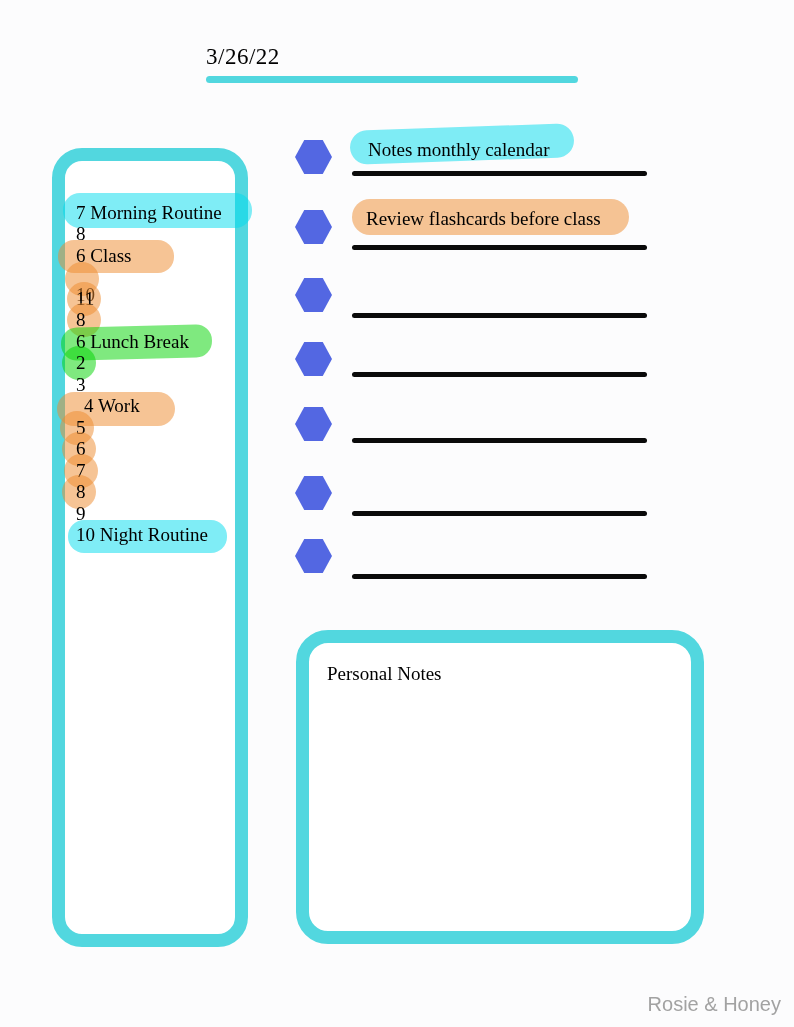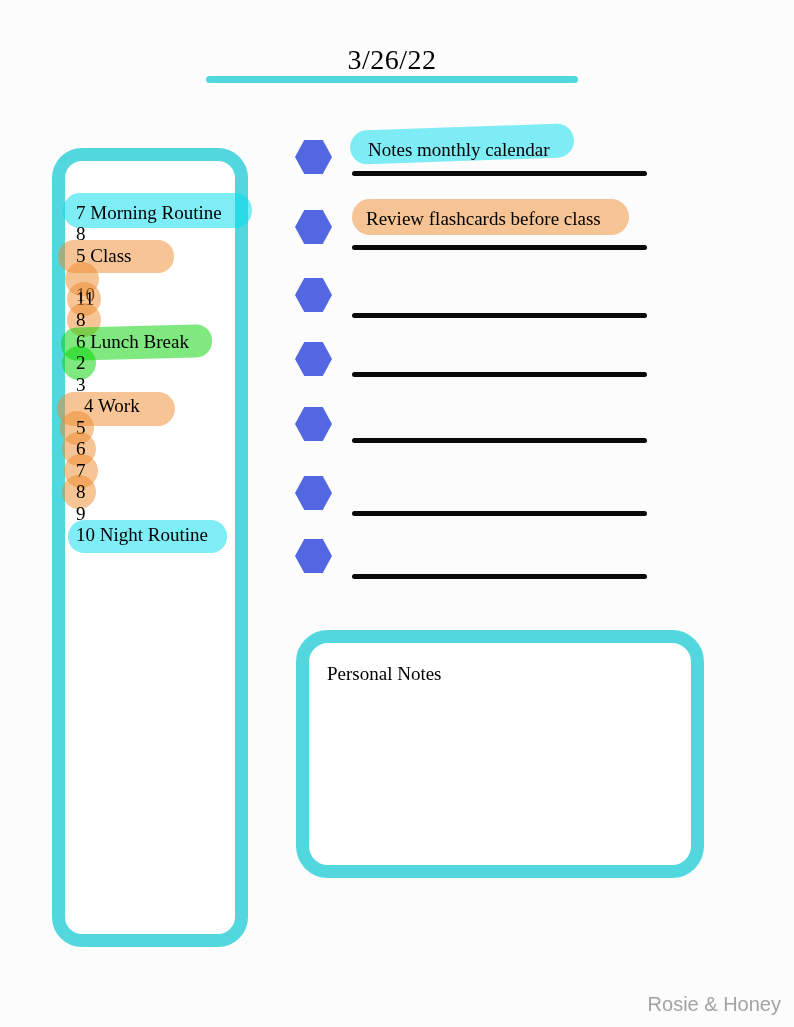--- a/index.html
+++ b/index.html
@@ -6,33 +6,33 @@
   .page{
     position:relative;
     width:794px;height:1027px;
     background:#FCFCFD;
     overflow:hidden;
     font-family:"Liberation Serif", serif;
     color:#000;
   }
   .date{
     position:absolute;left:206px;top:44px;width:372px;
-    text-align:center;font-size:28px;letter-spacing:.5px;
+    text-align:left;font-size:23px;letter-spacing:.5px;
   }
   .date-underline{
     position:absolute;left:206px;top:76px;width:372px;height:7px;
     border-radius:4px;background:var(--teal);
   }
   .schedule-box{
     position:absolute;left:52px;top:148px;width:196px;height:799px;
     border:13px solid var(--teal);border-radius:30px;box-sizing:border-box;
     background:#fff;
   }
   .notes-box{
-    position:absolute;left:296px;top:630px;width:408px;height:248px;
+    position:absolute;left:296px;top:630px;width:408px;height:314px;
     border:13px solid var(--teal);border-radius:32px;box-sizing:border-box;
     background:#fff;
   }
   .notes-title{position:absolute;left:18px;top:20px;font-size:19px;}
   .wins{position:absolute;left:333px;top:786px;font-size:19px;line-height:23.5px;}
   .watermark{
     position:absolute;top:993px;right:13px;
     font-family:"Liberation Sans", sans-serif;
     font-size:20px;color:var(--wm);
   }
@@ -59,21 +59,21 @@
 
   <div class="date">3/26/22</div>
   <div class="date-underline"></div>
 
   <div class="schedule-box"></div>
   <div id="schedule-layer">
       <div class="hl" style="background: rgba(0, 219, 237, 0.5); left: 63px; top: 193px; width: 189px; height: 35px; border-radius: 17px;"></div>
       <div class="srow" style="top: 201.5px;">7 Morning Routine</div>
       <div class="srow" style="top: 223px;">8</div>
       <div class="hl" style="background: rgba(237, 138, 43, 0.5); left: 58px; top: 240px; width: 116px; height: 33px; border-radius: 16px;"></div>
-      <div class="srow" style="top: 244.5px;">5 Class</div>
+      <div class="srow" style="top: 244.5px;">6 Class</div>
       <div class="hl" style="background: rgba(237, 138, 43, 0.5); left: 65px; top: 262px; width: 34px; height: 34px; border-radius: 17px;"></div>
       <div class="srow" style="top: 272px; margin-top: 12px;">10</div>
       <div class="hl" style="background: rgba(237, 138, 43, 0.5); left: 67px; top: 281.5px; width: 34px; height: 34px; border-radius: 17px;"></div>
       <div class="srow" style="top: 287.5px;">11</div>
       <div class="hl" style="background: rgba(237, 138, 43, 0.5); left: 67px; top: 303px; width: 34px; height: 34px; border-radius: 17px;"></div>
       <div class="srow" style="top: 309px;">8</div>
       <div class="hl" style="background: rgba(0, 211, 0, 0.5); left: 61px; top: 326px; width: 151px; height: 33px; border-radius: 16px; transform: rotate(-1.5deg);"></div>
       <div class="srow" style="top: 330.5px;">6 Lunch Break</div>
       <div class="hl" style="background: rgba(0, 211, 0, 0.5); left: 62px; top: 346px; width: 34px; height: 34px; border-radius: 17px;"></div>
       <div class="srow" style="top: 352px;">2</div>

